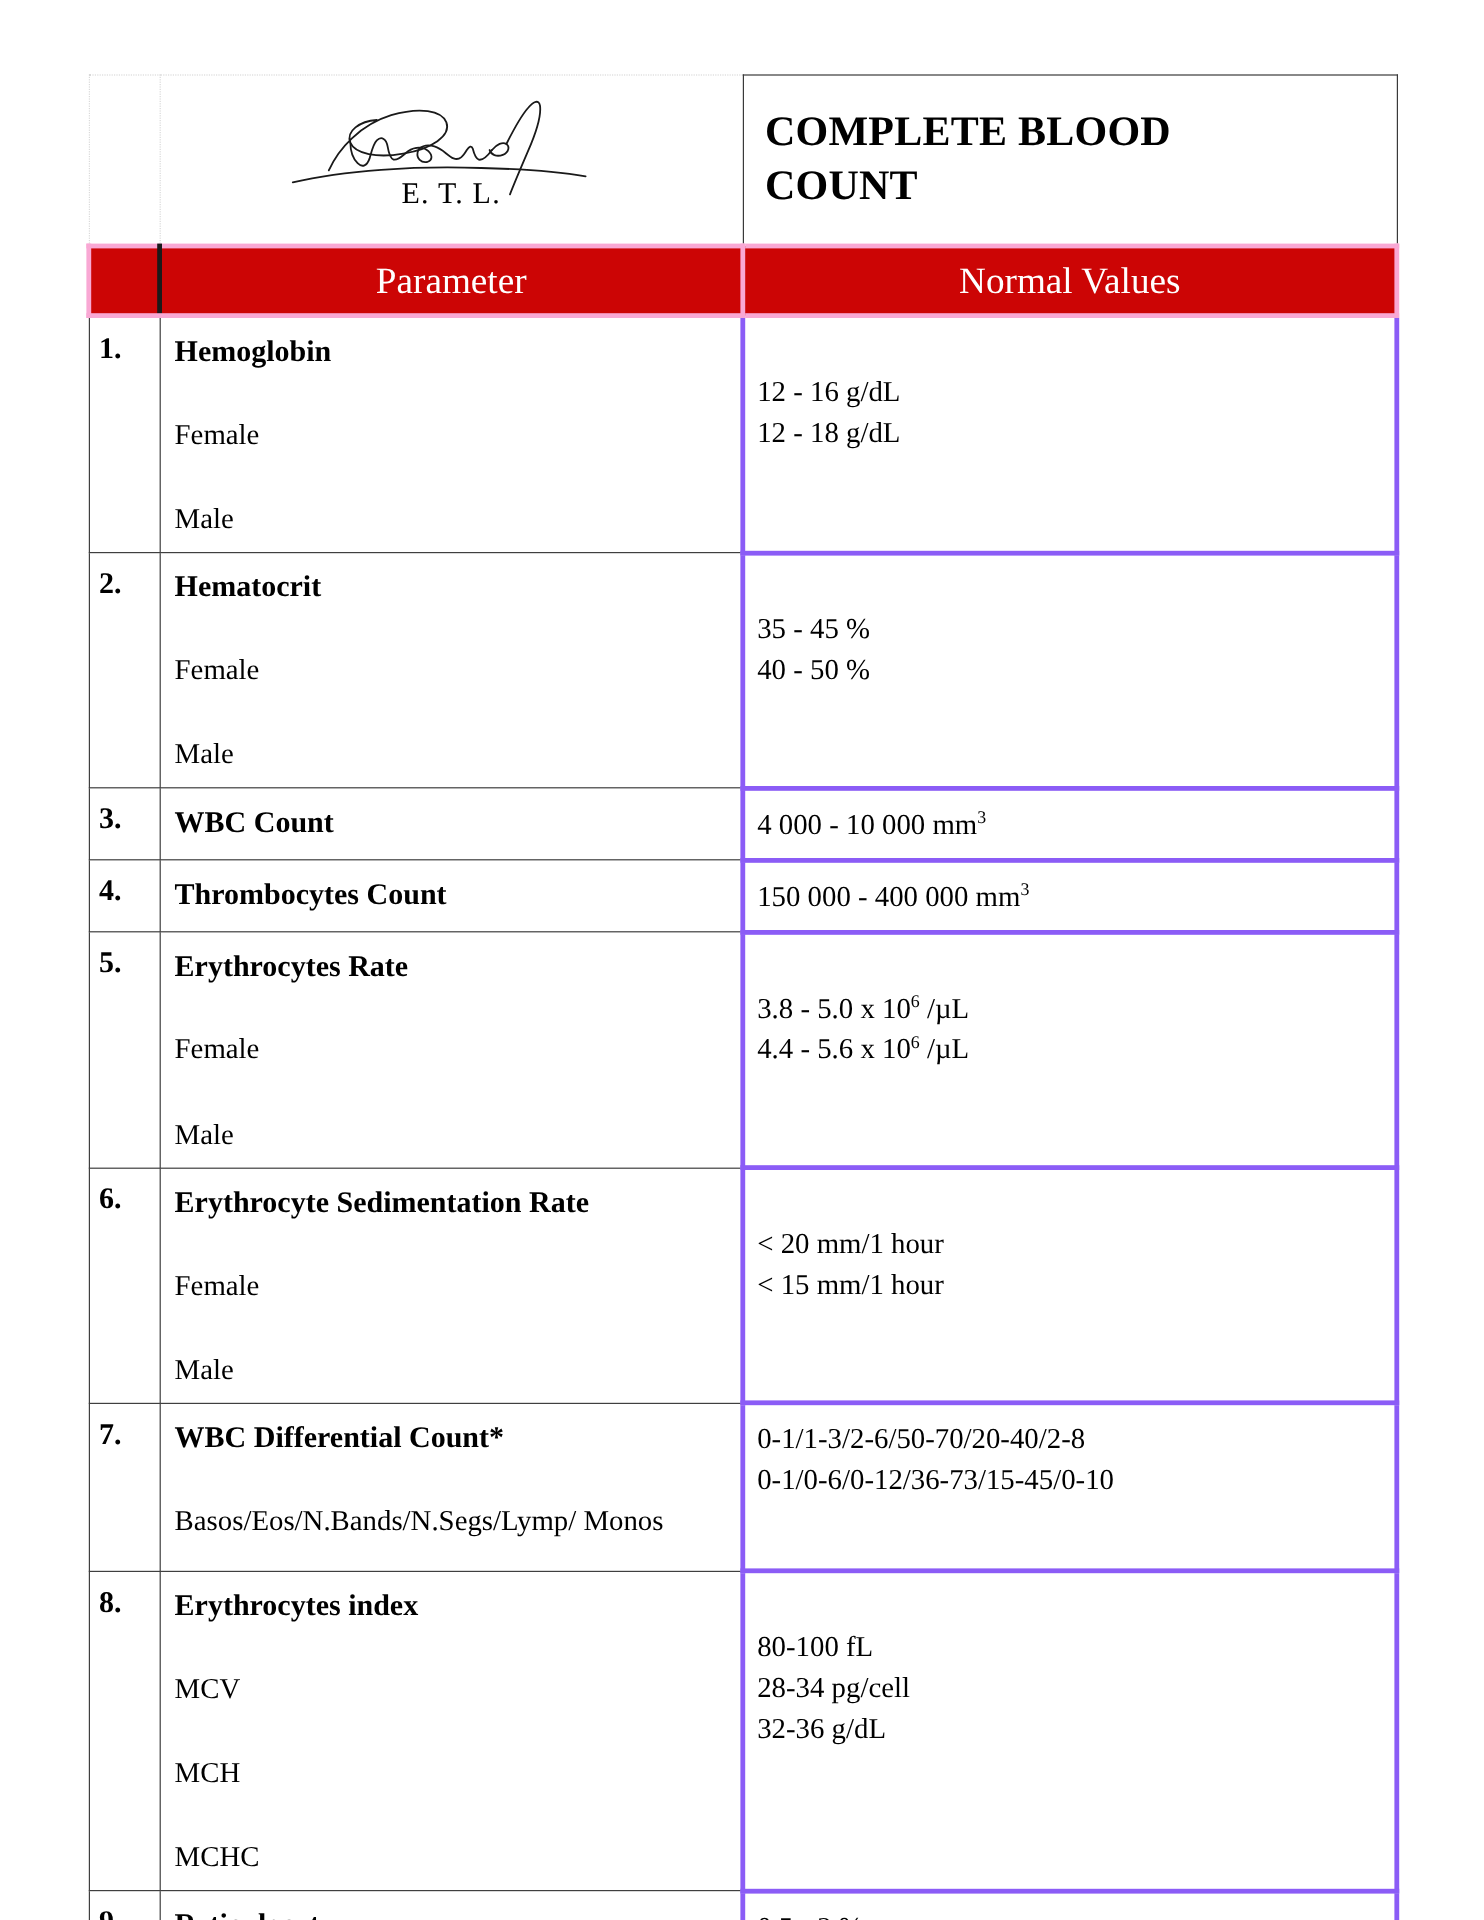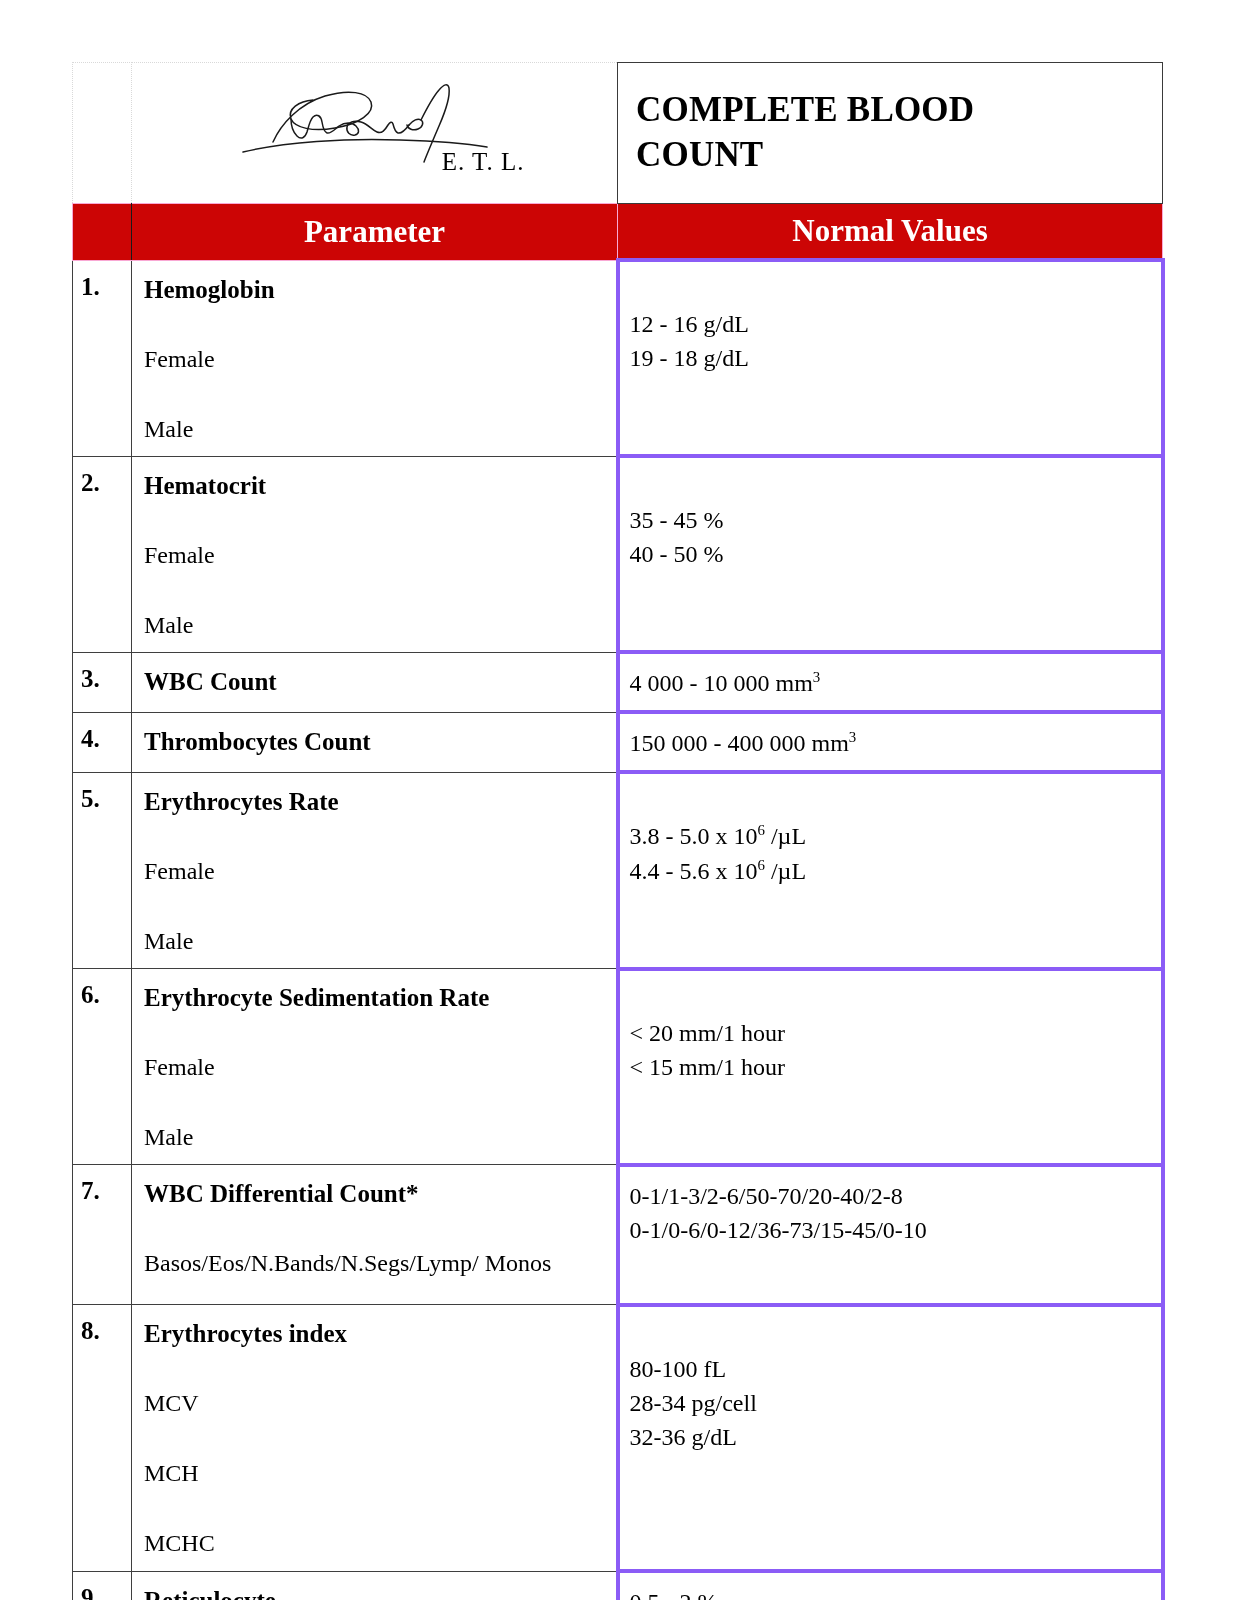--- a/index.html
+++ b/index.html
@@ -69,34 +69,34 @@
     position: relative;
     width: 300px;
     height: 118px;
     margin: 0 auto;
   }
   .sig-wrap svg { display: block; }
   .sig-initials {
     position: absolute;
     left: 0; right: 0;
     top: 74px;
-    text-align: right;
+    text-align: center;
     font-size: 25px;
     letter-spacing: 1px;
     font-family: "Liberation Serif", "DejaVu Serif", serif;
   }
 
   
   tr.colhead td {
     background: #cc0505;
     color: #ffffff;
-    border: 1px solid #f9a8d4;
+    border: 4px solid #f9a8d4;
     height: 54px;
     text-align: center;
-    font-weight: bold;
+    font-weight: normal;
     font-size: 31px;
     padding: 0;
   }
   tr.colhead td.num-head { border-right-color: #1a1a1a; }
 
   
   td.num {
     border: 1px solid #3f3f3f;
     vertical-align: top;
     padding: 12px 0 10px 8px;
@@ -183,21 +183,21 @@
     <tr style="height: 118px;">
           <td class="num">1.</td>
           <td class="param">
             <span class="p-name">Hemoglobin</span>
             <span class="p-sub">Female</span>
             <span class="p-sub">Male</span>
           </td>
           <td class="val">
             <span class="v-spacer"></span>
             <span class="v-line">12 - 16 g/dL</span>
-            <span class="v-line">19 - 18 g/dL</span>
+            <span class="v-line">12 - 18 g/dL</span>
           </td>
         </tr>
         <tr style="height: 118px;">
           <td class="num">2.</td>
           <td class="param">
             <span class="p-name">Hematocrit</span>
             <span class="p-sub">Female</span>
             <span class="p-sub">Male</span>
           </td>
           <td class="val">

